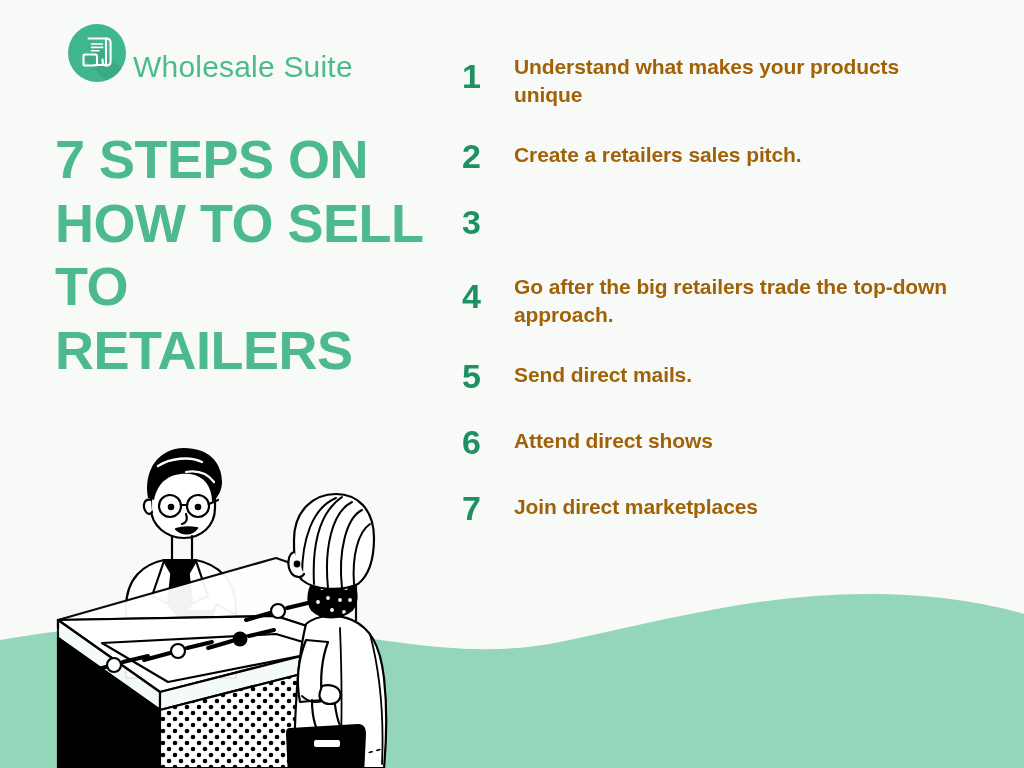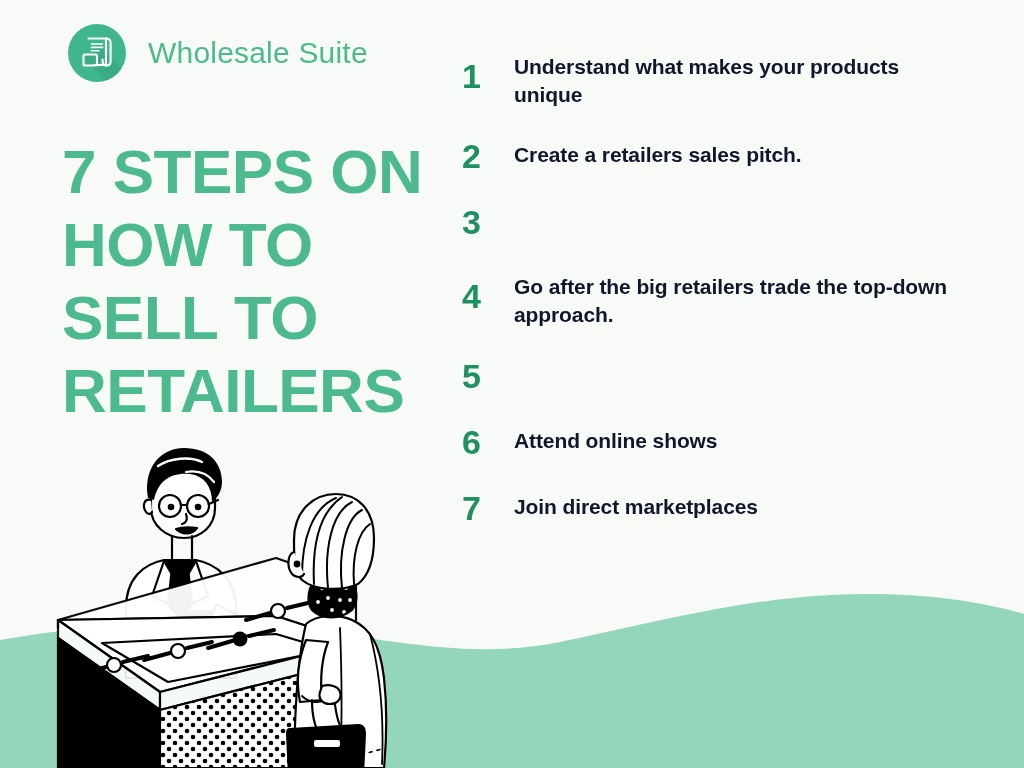--- a/index.html
+++ b/index.html
@@ -33,22 +33,22 @@
     height: 200px;
     z-index: 1;
   }
 
   
   .logo-row {
     position: absolute;
     left: 68px;
     top: 24px;
     display: flex;
-    align-items: center;
-    gap: 22px;
+    align-items: flex-end;
+    gap: 7px;
     z-index: 4;
   }
   .logo-mark {
     width: 58px;
     height: 58px;
     flex: 0 0 58px;
   }
   .logo-word {
     font-size: 30px;
     font-weight: 400;
@@ -57,28 +57,28 @@
     white-space: nowrap;
     line-height: 1;
   }
 
   
   .headline {
     position: absolute;
     left: 55px;
     top: 128px;
     width: 380px;
-    font-size: 62px;
+    font-size: 54px;
     line-height: 1.18;
     font-weight: 700;
     color: #4DB98F;
     letter-spacing: -0.5px;
     text-transform: uppercase;
     z-index: 4;
-    margin: 7px;
+    margin: 0;
   }
 
   
   .illustration {
     position: absolute;
     left: 40px;
     bottom: 0;
     width: 370px;
     height: 340px;
     z-index: 3;
@@ -102,21 +102,21 @@
     font-size: 34px;
     font-weight: 700;
     color: #1E9063;
     line-height: 1.18;
     text-align: left;
   }
   .step-text {
     flex: 1 1 auto;
     font-size: 21px;
     font-weight: 700;
-    color: #0f172a;
+    color: #a16207;
     line-height: 1.35;
     padding-top: 5px;
     letter-spacing: -0.1px;
   }
   .step.two-line .step-num { padding-top: 8px; }
 </style>
 </head>
 <body>
 
 <div class="canvas">
@@ -333,25 +333,26 @@
       <div class="step-num">3</div>
     </div>
 
     <div class="step two-line">
       <div class="step-num">4</div>
       <div class="step-text">Go after the big retailers trade the top-down approach.</div>
     </div>
 
     <div class="step">
       <div class="step-num">5</div>
+      <div class="step-text">Send direct mails.</div>
     </div>
 
     <div class="step">
       <div class="step-num">6</div>
-      <div class="step-text">Attend online shows</div>
+      <div class="step-text">Attend direct shows</div>
     </div>
 
     <div class="step">
       <div class="step-num">7</div>
       <div class="step-text">Join direct marketplaces</div>
     </div>
 
   </div>
 
 </div>

